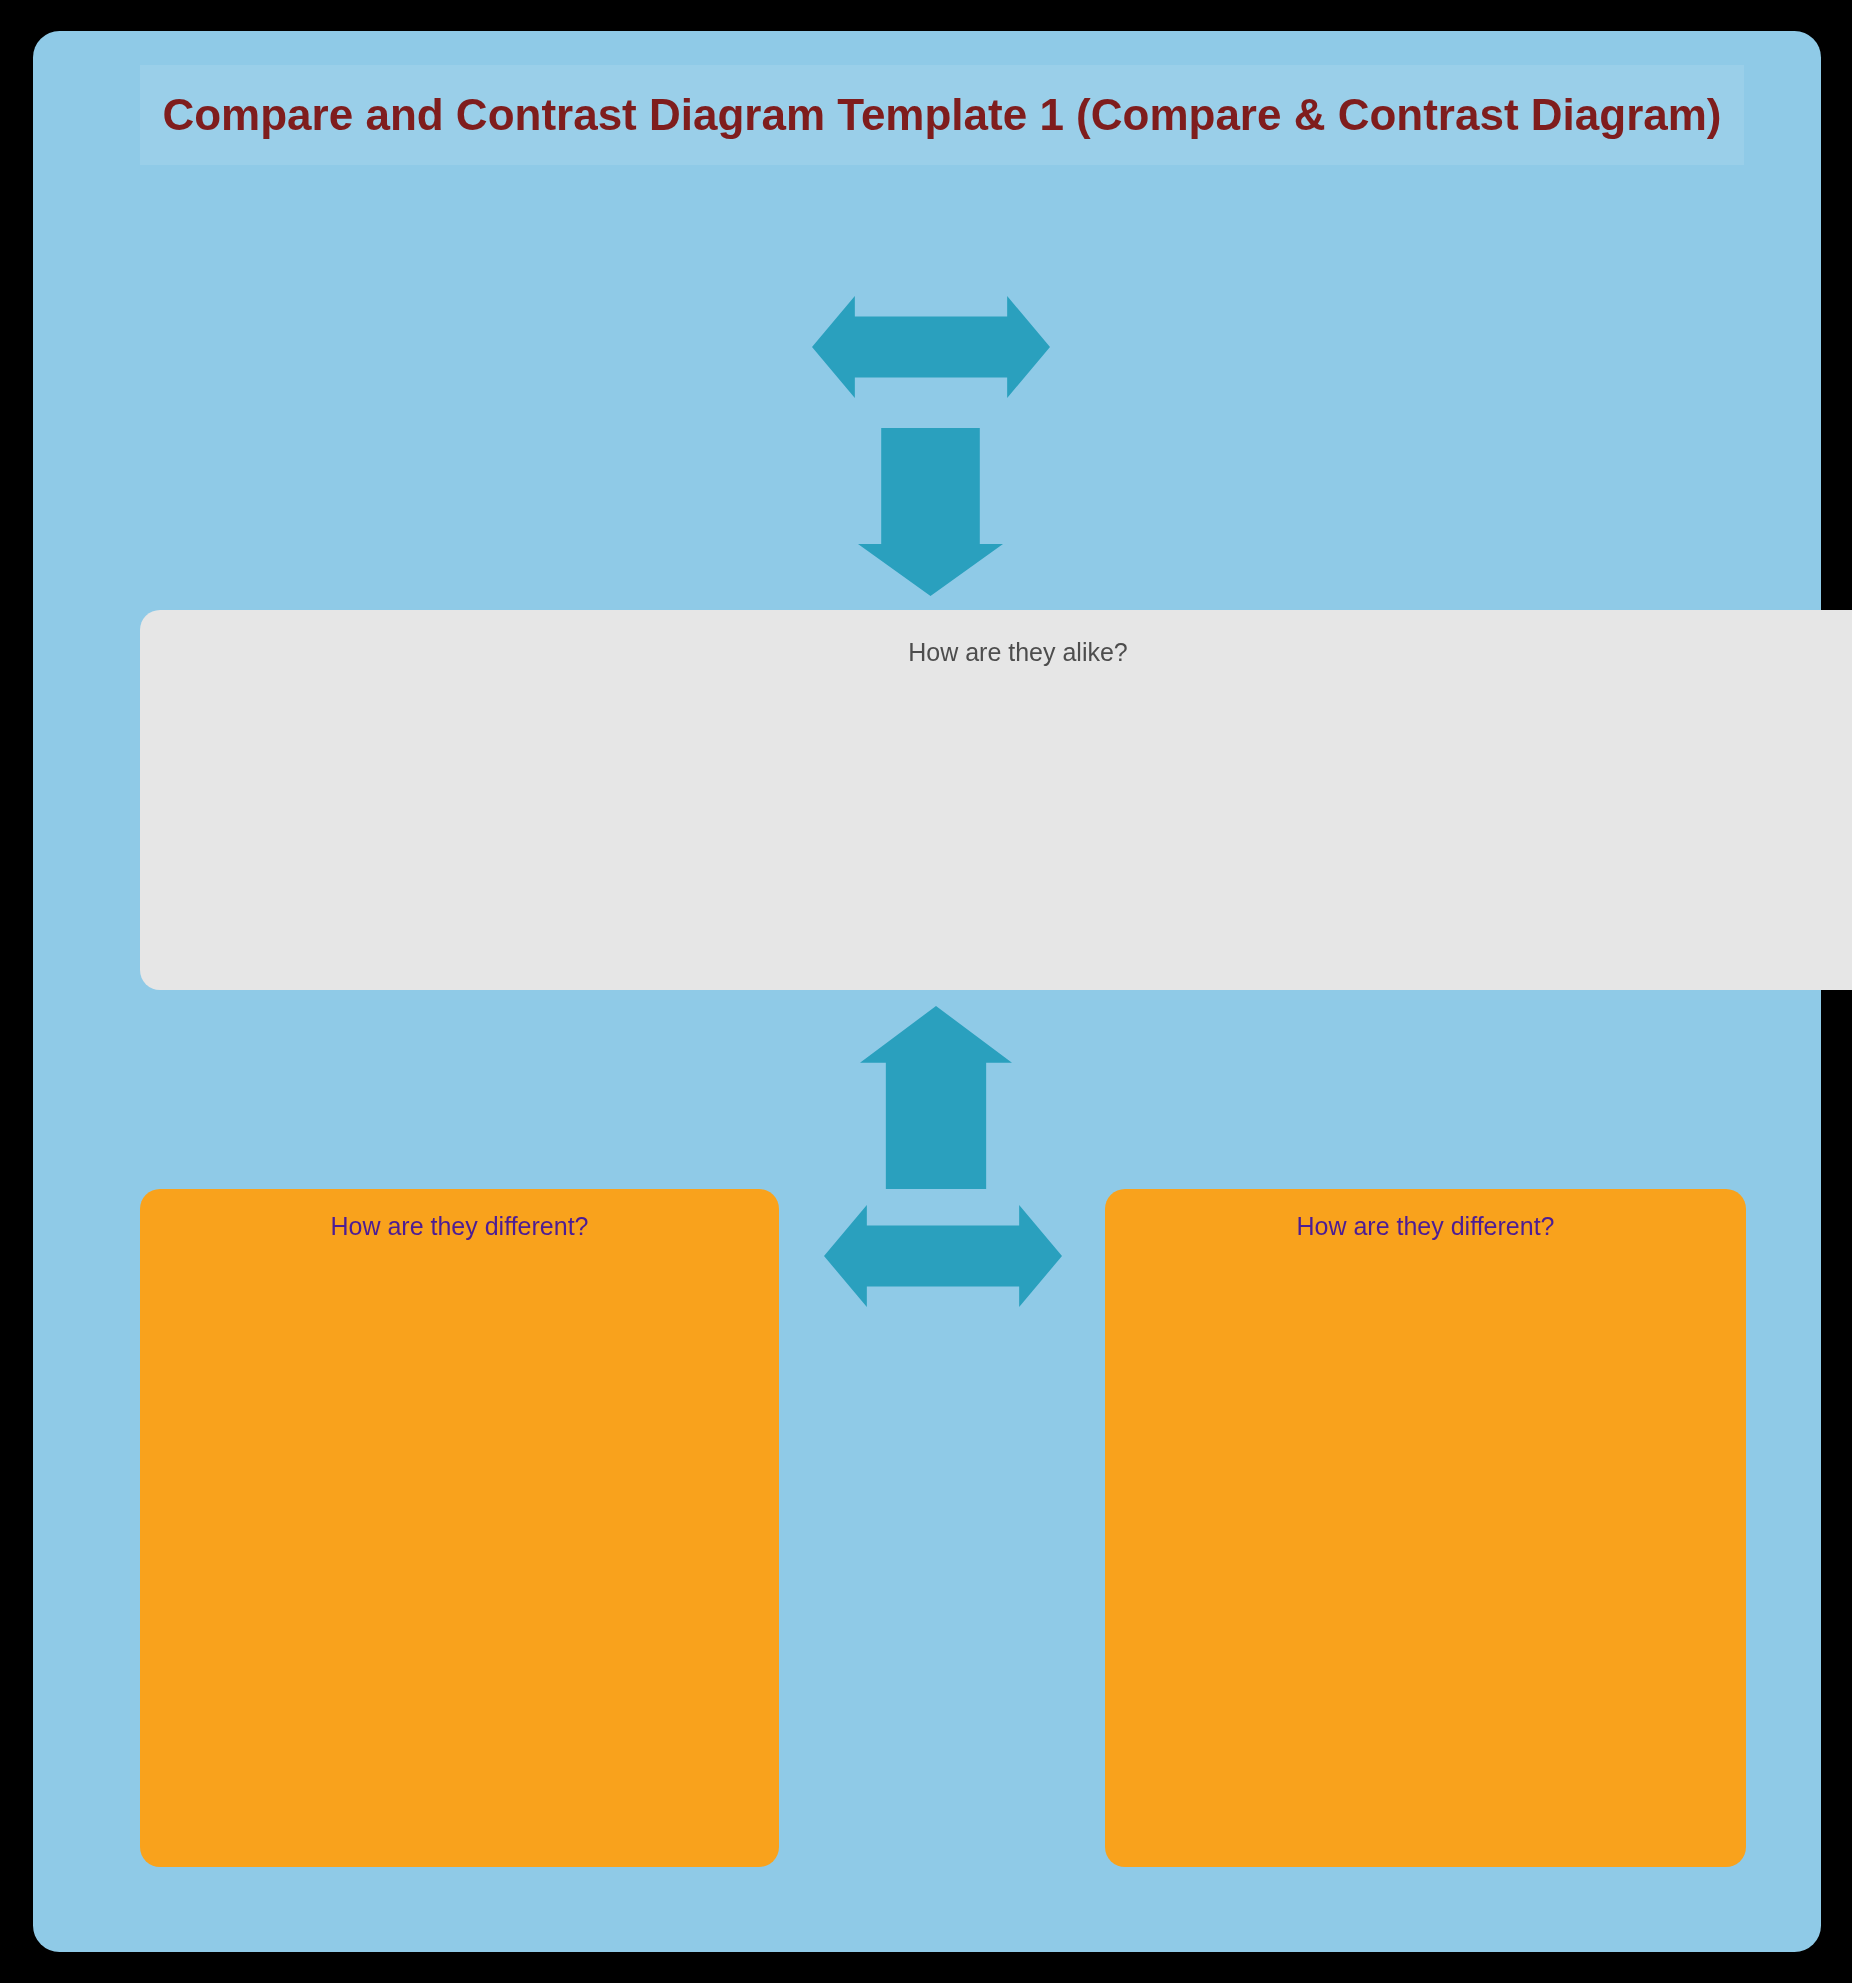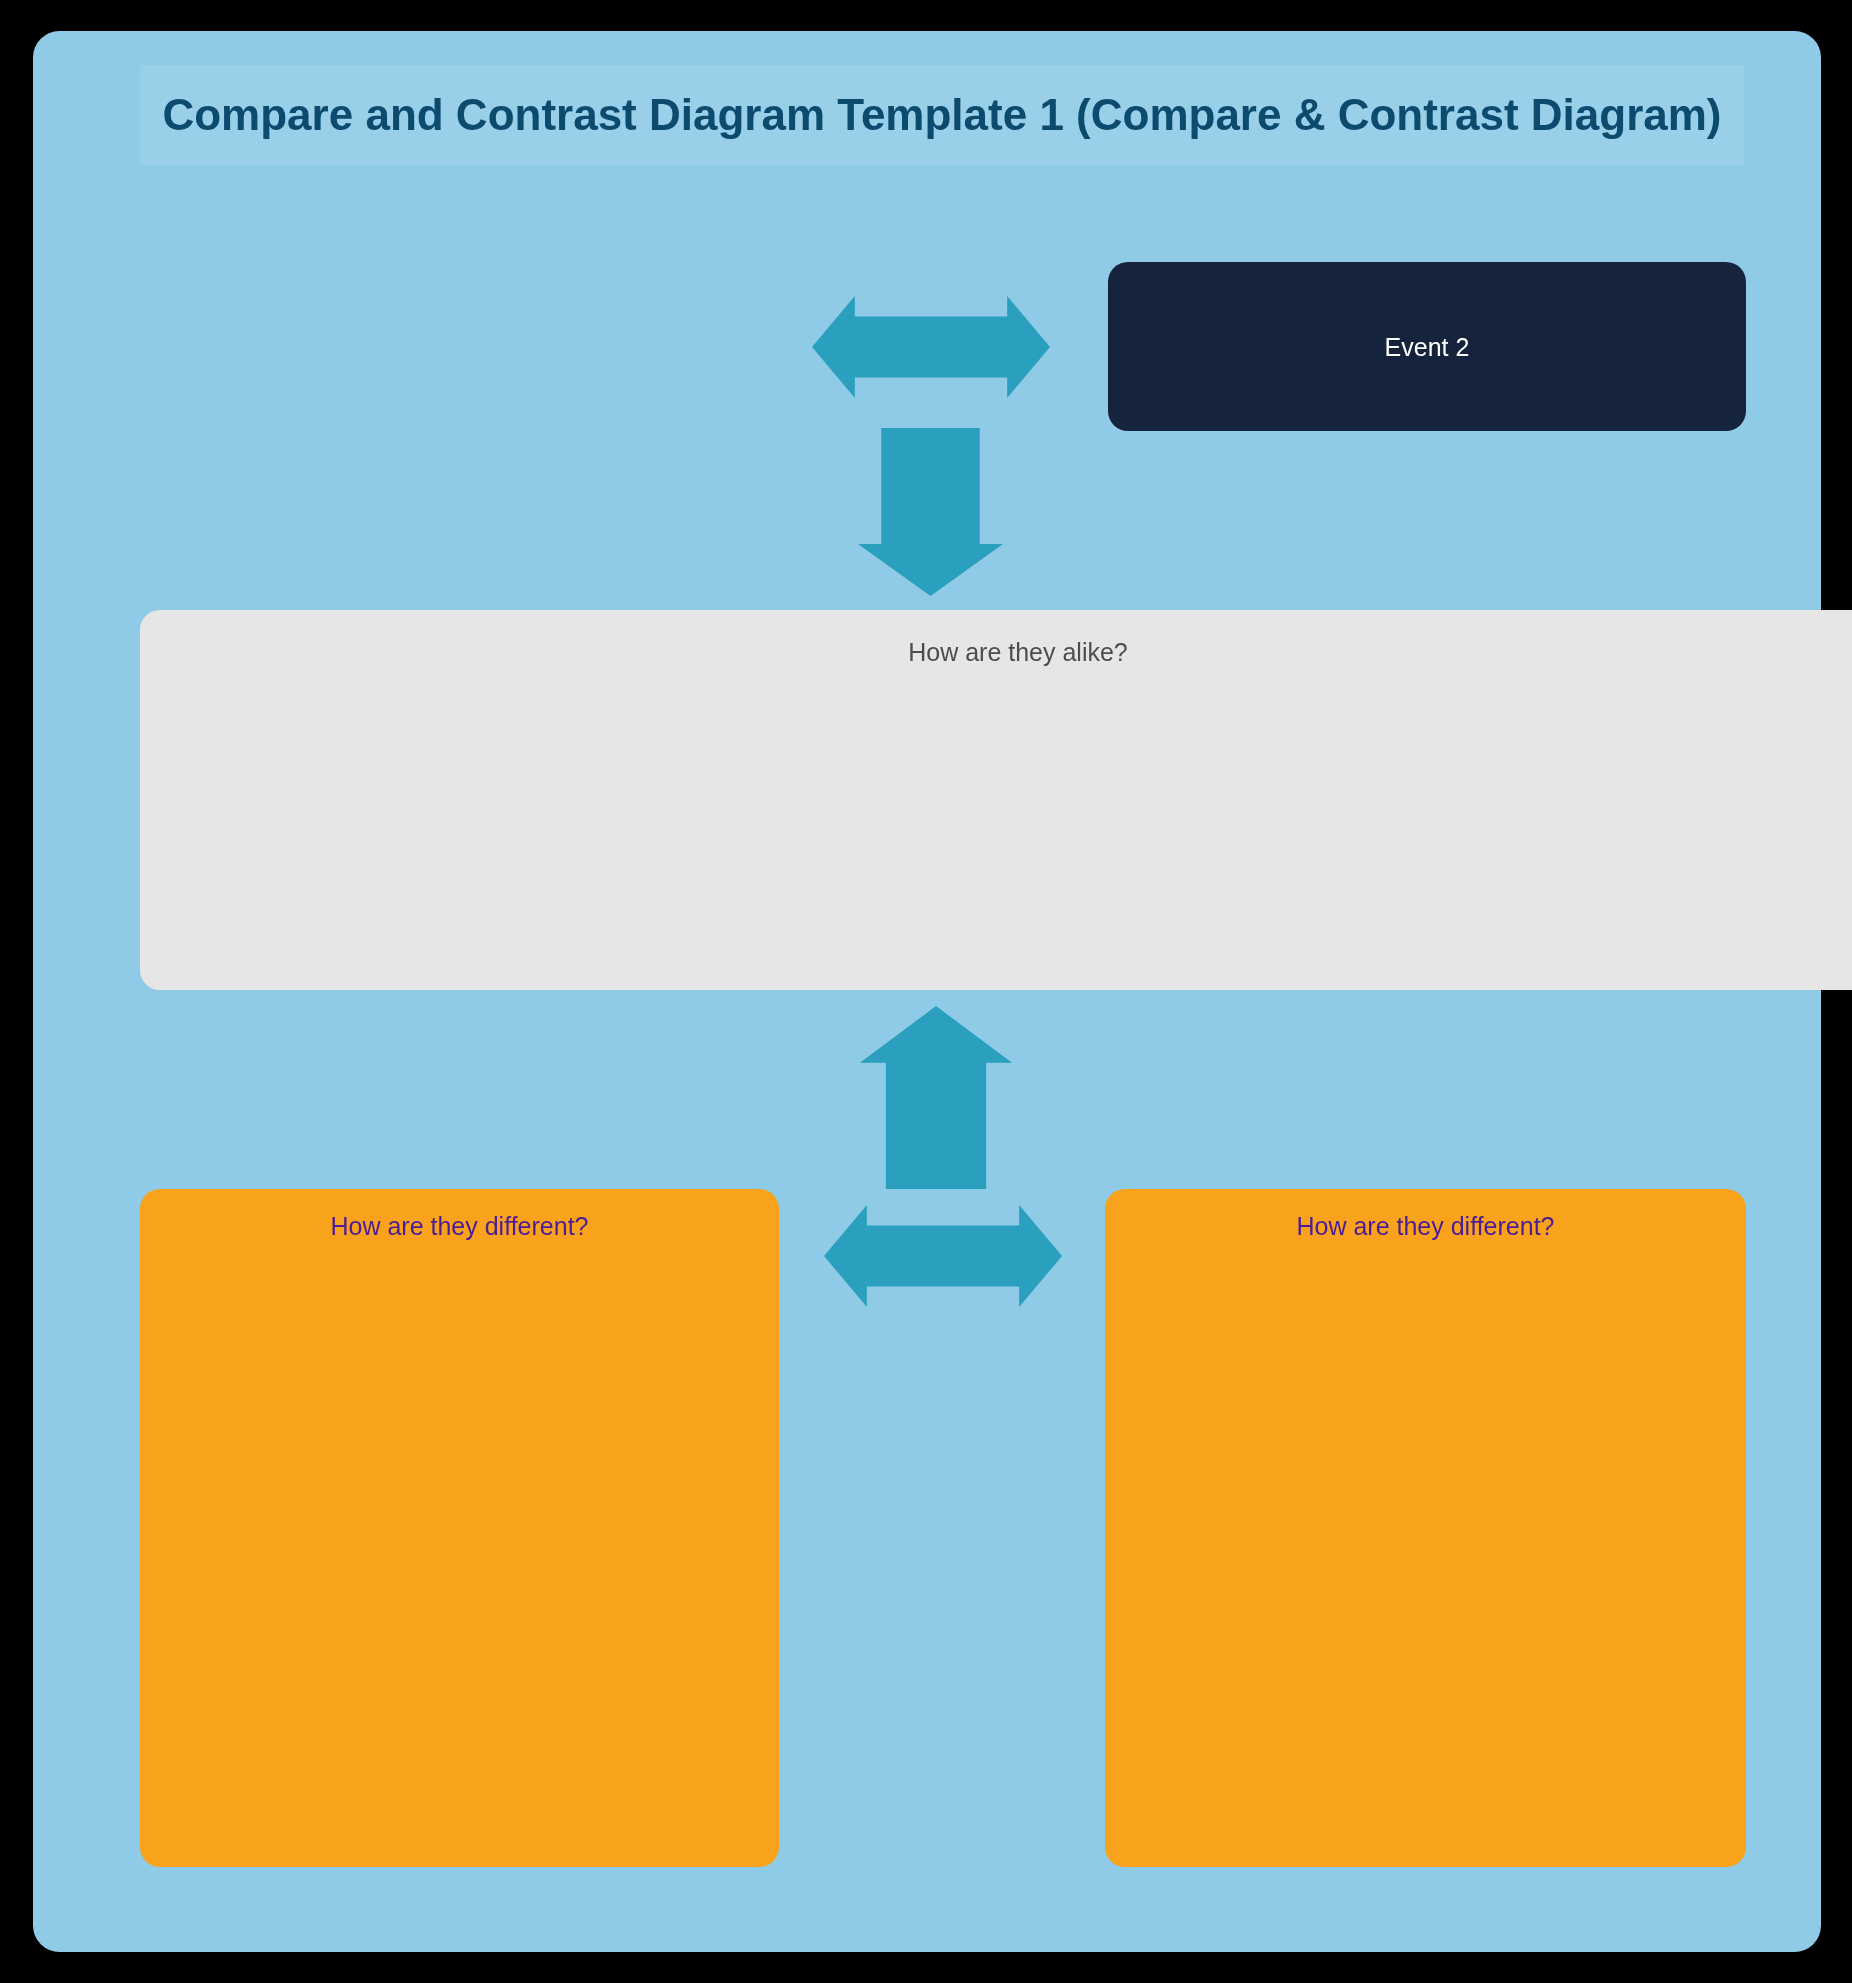--- a/index.html
+++ b/index.html
@@ -74,29 +74,26 @@
     width: 152px; height: 183px;
     clip-path: polygon(50% 0%, 100% 31%, 83% 31%, 83% 100%, 17% 100%, 17% 31%, 0% 31%);
   }
 </style>
 </head>
 <body style="background: rgb(0, 0, 0);">
 
 <div class="panel" style="background: rgb(143, 202, 231);">
 
   <div class="title-band">
-    <h1 class="title" style="color: #0c4a6e;">Compare and Contrast Diagram Template 1 (Compare &amp; Contrast Diagram)</h1>
+    <h1 class="title" style="color: #7f1d1d;">Compare and Contrast Diagram Template 1 (Compare &amp; Contrast Diagram)</h1>
   </div>
 
 
   <div class="arrow arrow-h arrow-h1" style="background: rgb(42, 160, 190);"></div>
 
-  <div class="node event-box event2" style="background: rgb(22, 35, 60);">
-    <span class="node-label">Event 2</span>
-  </div>
 
   <div class="arrow arrow-down" style="background: rgb(42, 160, 190);"></div>
 
   <div class="node alike-box" style="background: rgb(230, 230, 230);">
     <span class="node-label" style="color: rgb(77, 77, 77);">How are they alike?</span>
   </div>
 
   <div class="arrow arrow-up" style="background: rgb(42, 160, 190);"></div>
 
   <div class="node diff-box diff-left" style="background: rgb(249, 162, 28);">

